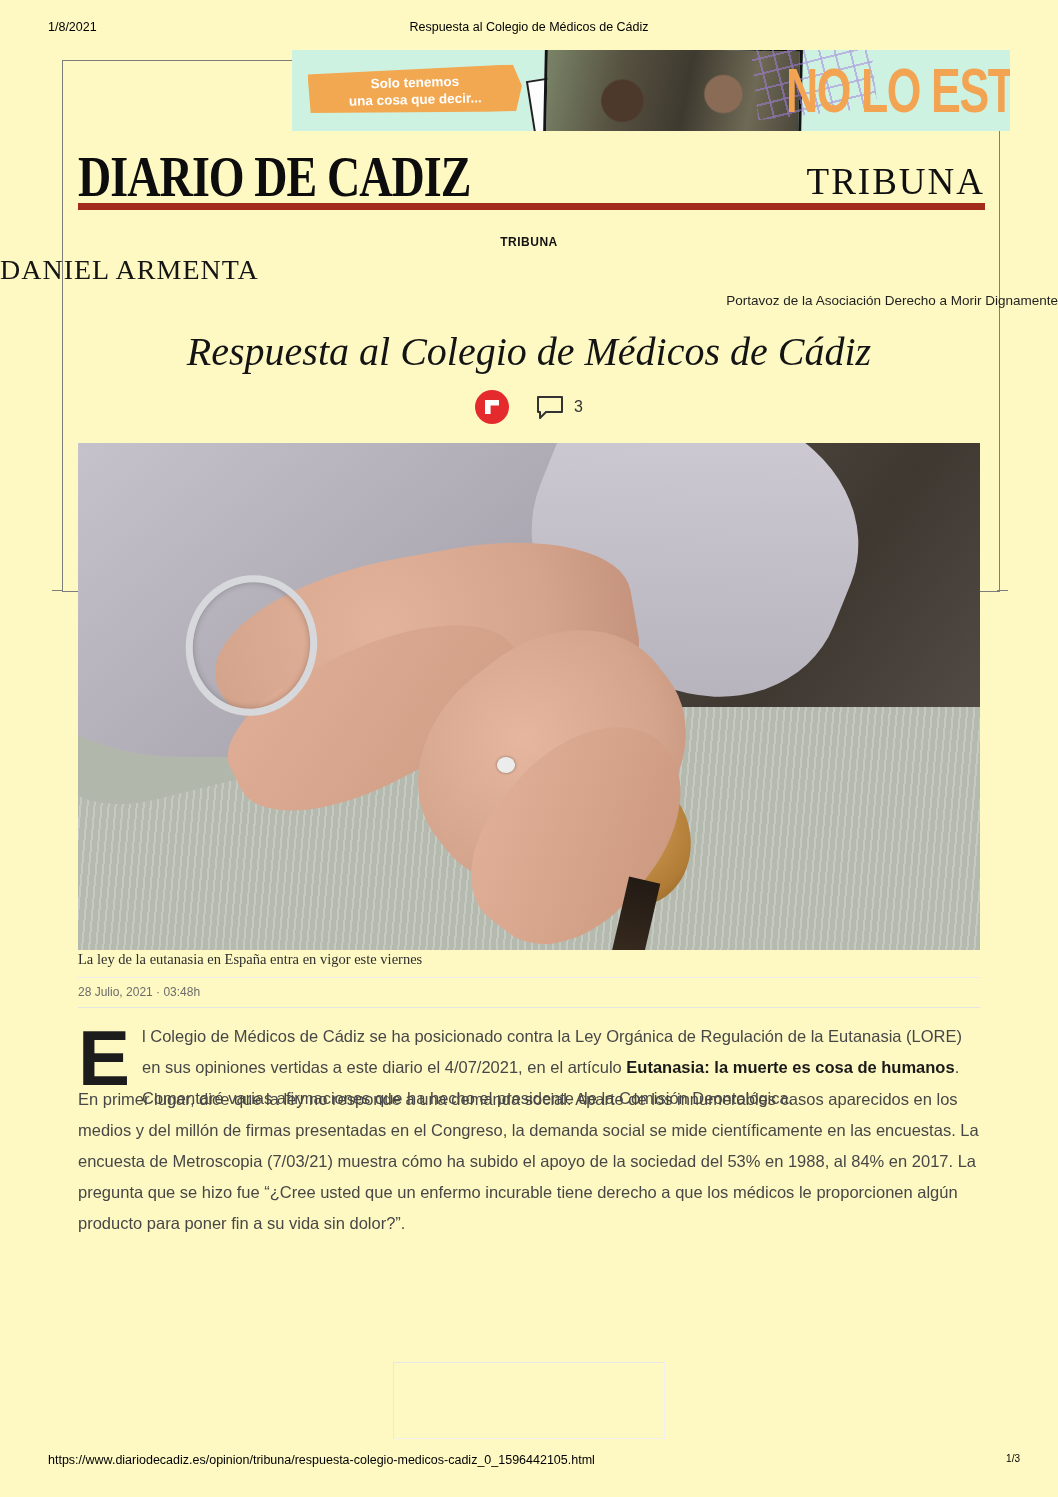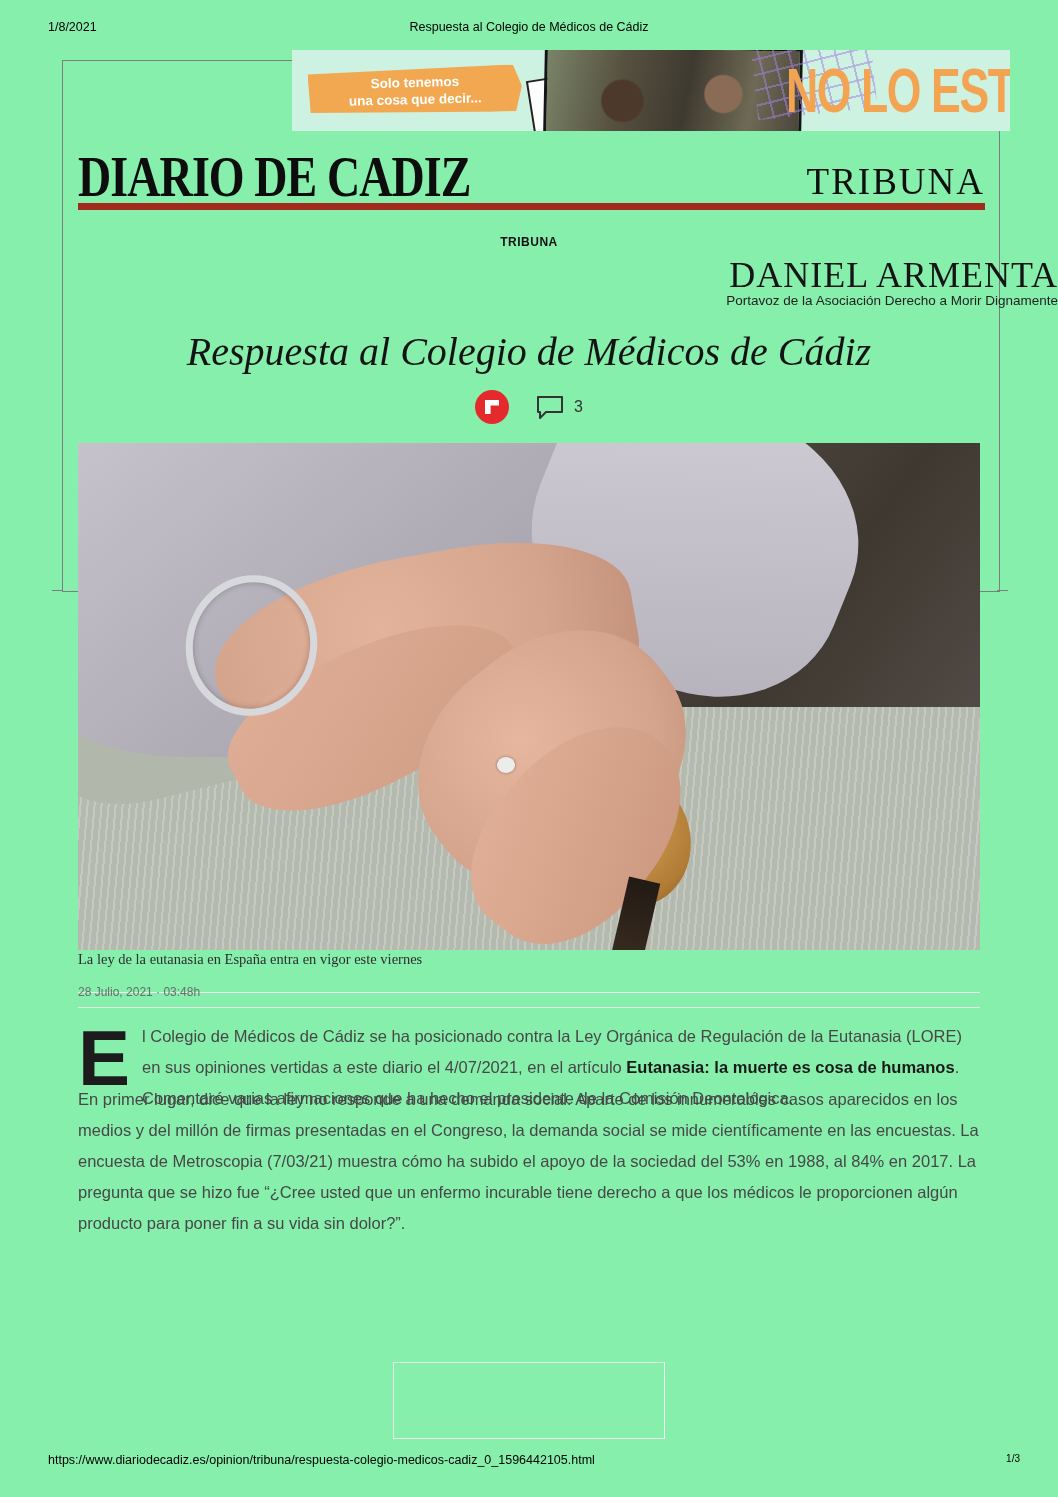--- a/index.html
+++ b/index.html
@@ -1,16 +1,16 @@
 <!DOCTYPE html>
 <html><head>
 <meta charset="utf-8">
 <style>
   html,body{margin:0;padding:0;background:#fff;}
-  .page{position:relative;width:1058px;height:1497px;background:#86efac;overflow:hidden;
+  .page{position:relative;width:1058px;height:1497px;background:#fef9c3;overflow:hidden;
         font-family:"Liberation Sans",sans-serif;color:#000;}
 
   
   .print-date{position:absolute;left:48px;top:20px;font-size:12.5px;color:#000;}
   .print-title{position:absolute;left:0;right:0;top:20px;text-align:center;font-size:12.5px;color:#000;}
   .print-footer-url{position:absolute;left:48px;top:1453px;font-size:12.5px;color:#000;}
   .print-footer-page{position:absolute;right:38px;top:1453px;font-size:10px;color:#000;}
 
   
   .frame{position:absolute;left:62px;top:60px;width:936px;height:530px;border:1px solid #7d7d7d;z-index:1;}
@@ -41,22 +41,22 @@
   
   .brand{position:absolute;left:78px;top:144px;font-family:"Liberation Serif",serif;font-weight:bold;
          font-size:50px;letter-spacing:-1px;color:#0d0d0d;transform:scale(.92,1.12);transform-origin:left top;white-space:nowrap;z-index:2;}
   .section{position:absolute;right:73px;top:160px;font-family:"Liberation Serif",serif;font-size:37px;
            letter-spacing:2px;color:#101010;z-index:2;}
   .rule{position:absolute;left:78px;top:203px;width:907px;height:7px;background:#a32b1d;z-index:2;}
 
   
   .kicker{position:absolute;left:0;right:0;top:235px;text-align:center;font-size:12px;font-weight:bold;
           letter-spacing:.5px;color:#111;z-index:2;}
-  .author{position:absolute;left:0;right:0;top:254px;text-align:right;font-family:"Liberation Serif",serif;
-          font-size:36px;letter-spacing:1px;color:#151515;z-index:2;}
+  .author{position:absolute;left:0;right:0;top:254px;text-align:left;font-family:"Liberation Serif",serif;
+          font-size:28px;letter-spacing:1px;color:#151515;z-index:2;}
   .role{position:absolute;left:0;right:0;top:293px;text-align:right;font-size:13.5px;color:#1f1f1f;z-index:2;}
   .headline{position:absolute;left:0;right:0;top:328px;text-align:center;font-family:"Liberation Serif",serif;
             font-style:italic;font-size:40px;color:#141414;z-index:2;}
   .share-row{position:absolute;left:0;right:0;top:390px;display:flex;justify-content:center;align-items:center;gap:26px;z-index:2;}
   .flip-btn{width:34px;height:34px;border-radius:50%;background:#e42a2d;display:flex;align-items:center;justify-content:center;cursor:pointer;}
   .comment-btn{display:flex;align-items:center;gap:9px;cursor:pointer;}
   .comment-count{font-size:16px;color:#333;}
 
   
   .photo{position:absolute;left:78px;top:443px;width:902px;height:507px;overflow:hidden;z-index:2;
@@ -80,21 +80,21 @@
       background:linear-gradient(160deg,#e2b098,#cb987f);}
   .ph-bangle{left:12%;top:26%;width:13%;height:25%;border:7px solid #d6d8db;border-radius:50%;transform:rotate(12deg);
       box-shadow:inset 0 0 6px rgba(0,0,0,.25);}
   .ph-knob{left:56%;top:66%;width:12%;height:25%;transform:rotate(-15deg);border-radius:50% 48% 55% 45%;
       background:radial-gradient(circle at 40% 35%,#d8a45e,#b07c36 70%,#8d5e24);}
   .ph-shaft{left:60%;top:86%;width:3.6%;height:17%;transform:rotate(13deg);background:linear-gradient(#221a14,#3a2c20);}
   .ph-ring{left:46.5%;top:62%;width:2%;height:3%;background:#ececec;border-radius:50%;box-shadow:0 0 3px rgba(0,0,0,.4);}
 
   
   .caption{position:absolute;left:78px;top:951px;width:902px;font-family:"Liberation Serif",serif;
-           font-size:14.5px;color:#2e2e2e;padding-bottom:24px;border-bottom:1px solid #ededed;z-index:2;}
+           font-size:14.5px;color:#2e2e2e;padding-bottom:9px;border-bottom:1px solid #ededed;z-index:2;}
   .pubdate{position:absolute;left:78px;top:985px;font-size:12px;color:#6b6b6b;z-index:2;}
   .meta-divider{position:absolute;left:78px;top:1007px;width:902px;height:1px;background:#e5e5e5;z-index:2;}
   .body-p{position:absolute;left:78px;width:902px;font-size:16.5px;line-height:31px;color:#474747;z-index:2;}
   .p1{top:1021px;}
   .p2{top:1084px;}
   .dropcap{float:left;font-size:78px;line-height:66px;font-weight:bold;color:#1c1c1c;padding:4px 12px 0 0;}
   .body-link{font-weight:bold;color:#1a1a1a;cursor:pointer;}
 
   .empty-ad{position:absolute;left:393px;top:1362px;width:270px;height:75px;border:1px solid #f1f1f1;
             border-top-color:#e7e7e7;border-left-color:#e7e7e7;z-index:2;}

